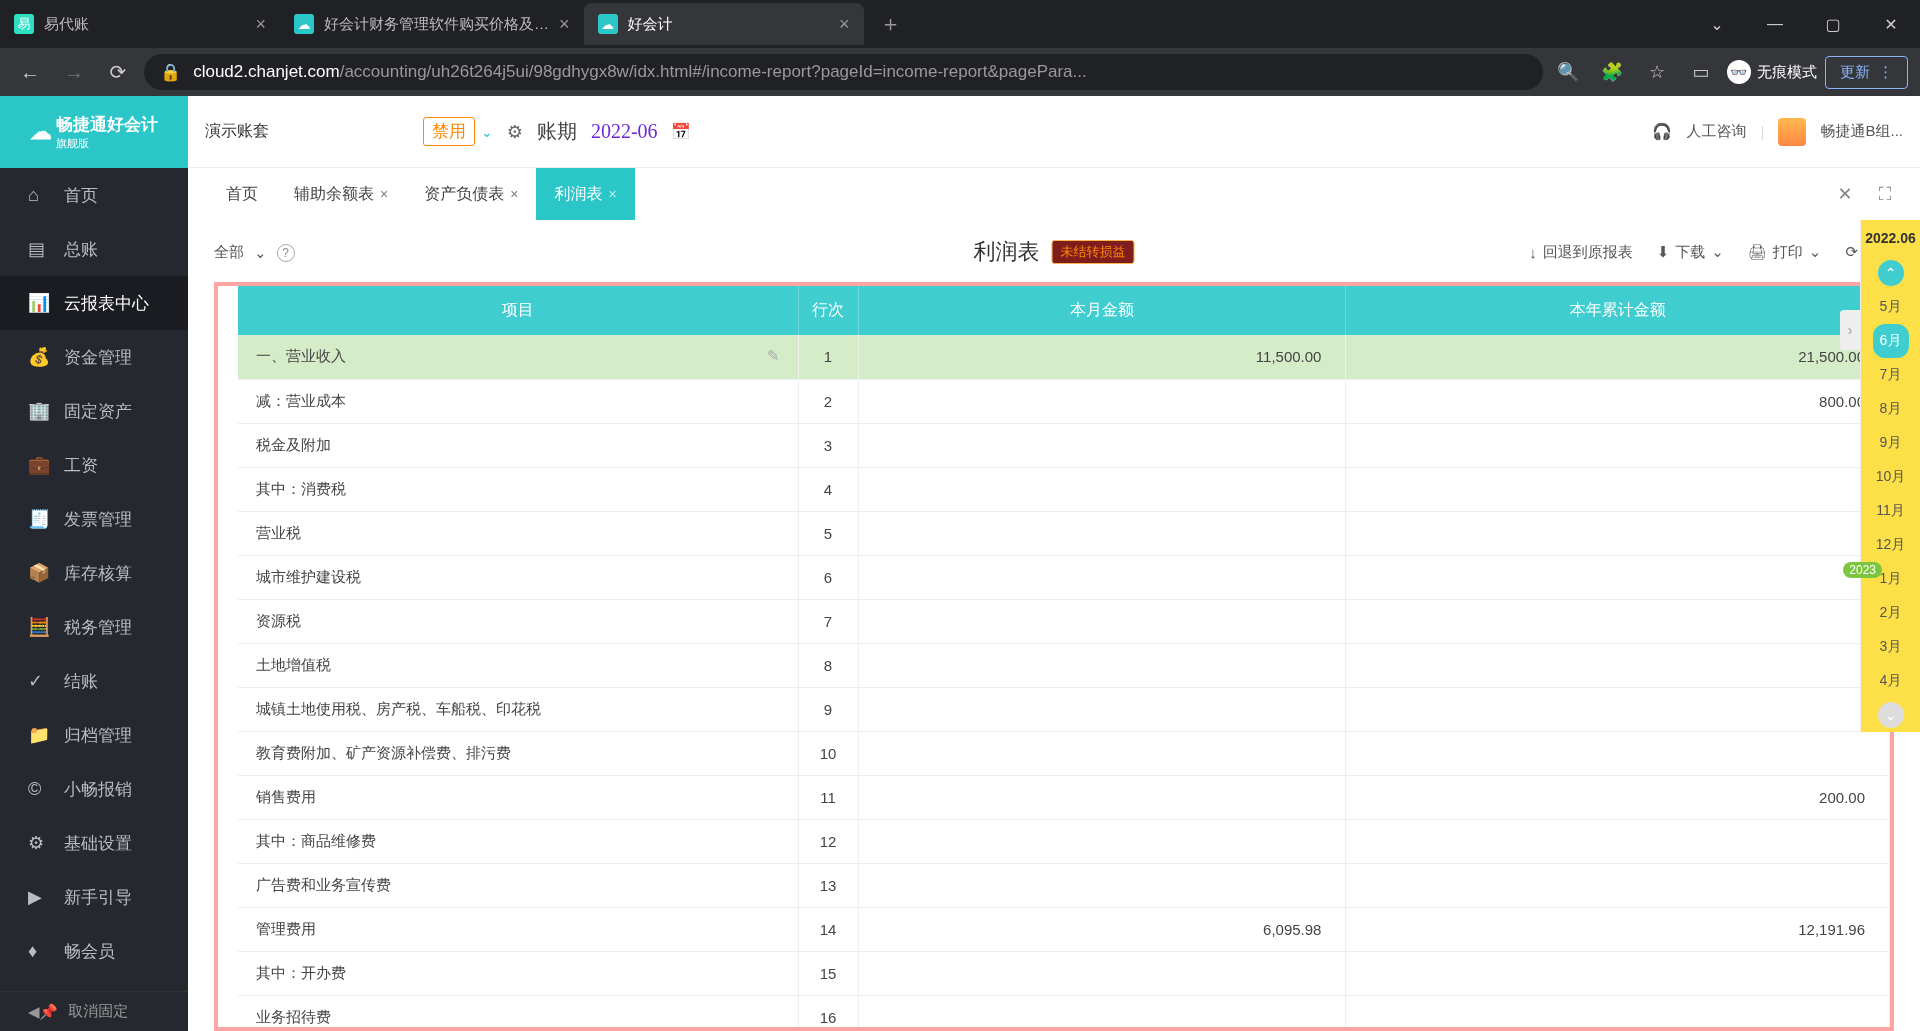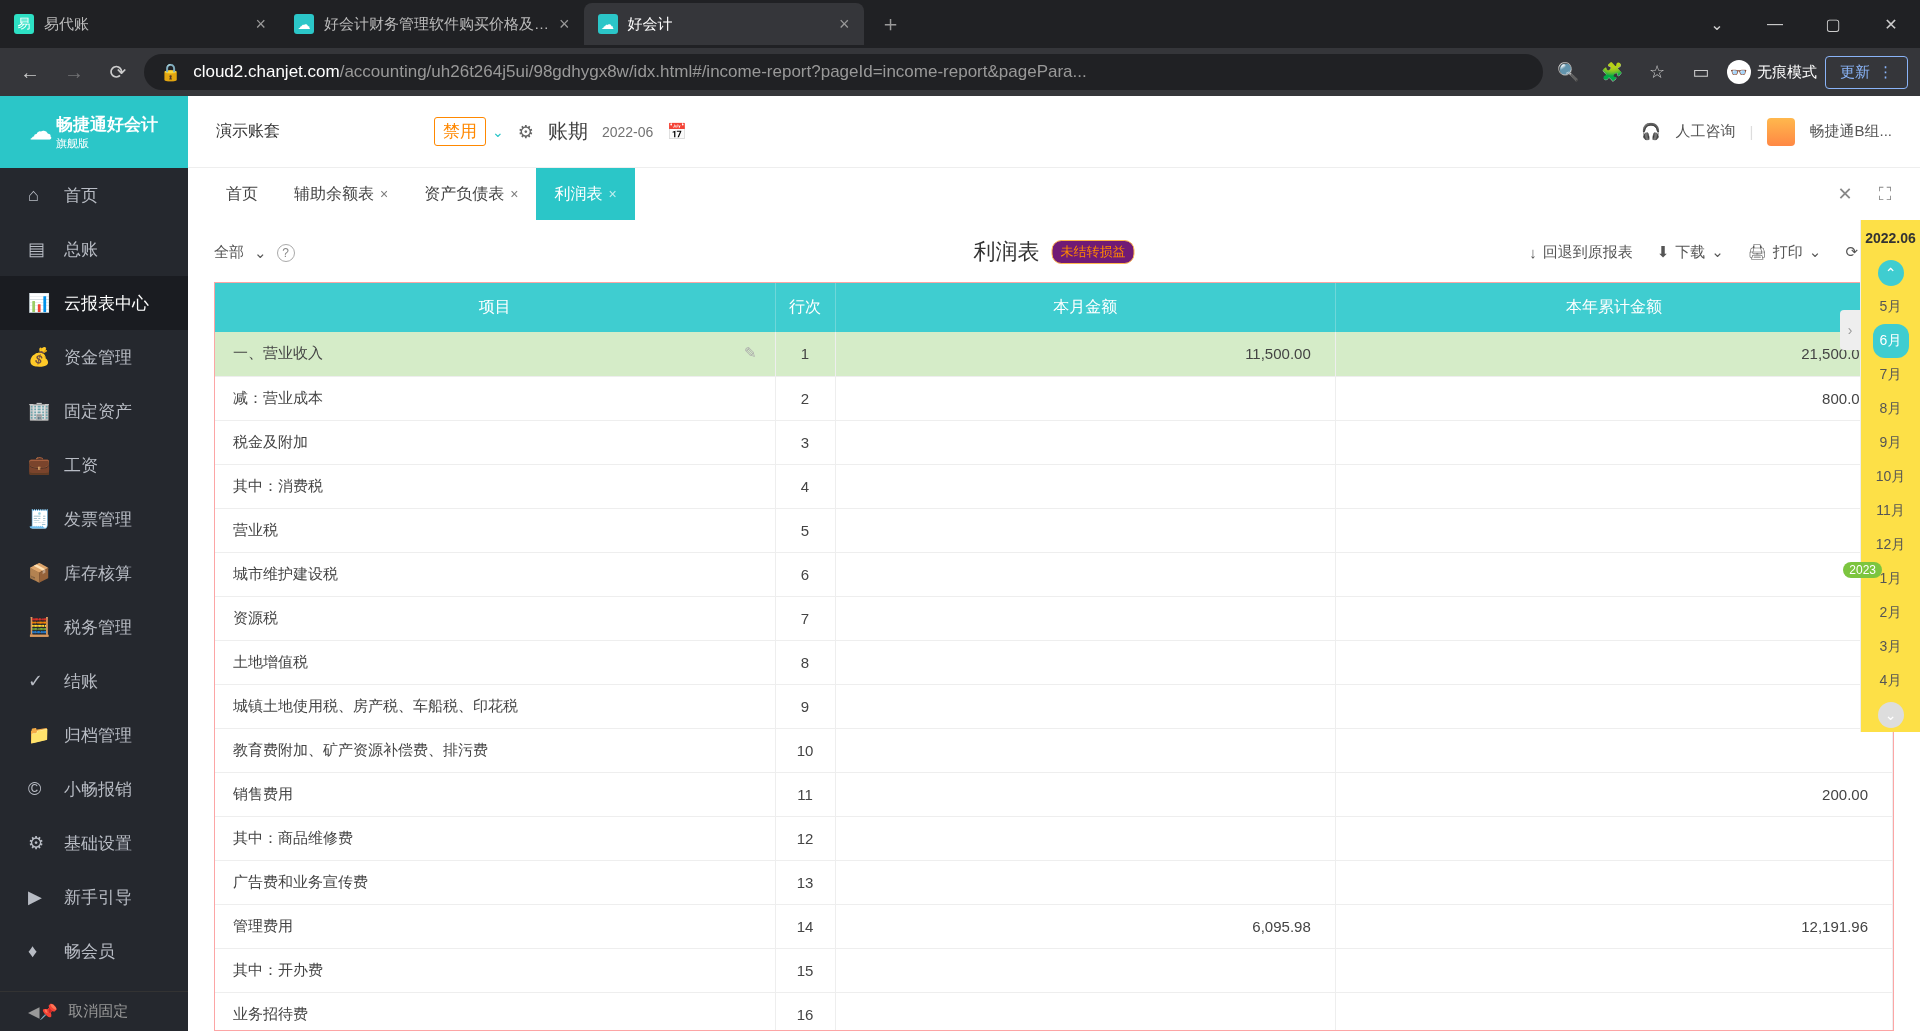--- a/index.html
+++ b/index.html
@@ -32,52 +32,52 @@
 .sidebar { width: 188px; background: #25282e; color: #b8bcc4; display: flex; flex-direction: column; }
 .logo-area { height: 72px; background: #2bc6c8; display: flex; align-items: center; justify-content: center; color: #fff; font-size: 17px; font-weight: bold; gap: 4px; }
 .logo-icon { font-size: 22px; }
 .side-item { height: 54px; display: flex; align-items: center; padding: 0 28px; gap: 16px; font-size: 17px; cursor: pointer; }
 .side-item.active { background: #1a1c21; color: #fff; }
 .side-icon { width: 20px; font-size: 18px; }
 .cancel-pin { height: 40px; display: flex; align-items: center; padding: 0 28px; gap: 10px; font-size: 15px; color: #999; border-top: 1px solid #333; cursor: pointer; margin-top: auto; }
 
 
 .main { flex: 1; background: #fff; display: flex; flex-direction: column; position: relative; }
-.top-bar { height: 72px; display: flex; align-items: center; padding: 0 28px; gap: 14px; border-bottom: 1px solid #eee; }
+.top-bar { height: 72px; display: flex; align-items: center; padding: 0 17px; gap: 14px; border-bottom: 1px solid #eee; }
 .account-name { font-size: 16px; color: #333; }
 .disable-badge { border: 1px solid #ff8800; color: #ff8800; padding: 2px 8px; border-radius: 3px; font-size: 17px; }
 .dropdown-v { color: #2bc6c8; font-size: 14px; }
 .gear { color: #666; font-size: 18px; cursor: pointer; }
 .period-label { color: #404040; font-size: 20px; }
-.period-value { color: #737373; font-size: 14px; }
+.period-value { color: #6d28d9; font-size: 20px; font-family: Liberation Serif, serif; }
 .cal-icon { color: #2bc6c8; font-size: 16px; }
 .top-right { margin-left: auto; display: flex; align-items: center; gap: 14px; font-size: 15px; color: #555; }
 .headset-icon { font-size: 16px; }
 .avatar { width: 28px; height: 28px; border-radius: 4px; background: linear-gradient(#ffb84d, #ff8844); }
 
 .tabs-bar { height: 52px; display: flex; align-items: center; padding: 0 20px; }
 .page-tab { padding: 0 18px; height: 52px; display: flex; align-items: center; font-size: 16px; color: #444; cursor: pointer; gap: 6px; }
 .page-tab.active { background: #2bc6c8; color: #fff; }
 .tab-x { font-size: 14px; opacity: 0.7; }
 .tabs-right { margin-left: auto; display: flex; gap: 10px; }
 .tabs-right-btn { width: 30px; height: 30px; display: flex; align-items: center; justify-content: center; color: #888; font-size: 18px; cursor: pointer; }
 
 
 .content { flex: 1; padding: 8px 26px 0 26px; display: flex; flex-direction: column; overflow: hidden; }
 .content-header { display: flex; align-items: center; height: 48px; position: relative; }
 .filter-all { display: flex; align-items: flex-end; gap: 10px; color: #555; font-size: 15px; cursor: pointer; }
 .help-icon { width: 18px; height: 18px; border: 1px solid #aaa; border-radius: 50%; display: flex; align-items: center; justify-content: center; font-size: 12px; color: #888; }
 .title-center { position: absolute; left: 50%; transform: translateX(-50%); display: flex; align-items: center; gap: 12px; }
 .report-title { font-size: 22px; color: #333; font-weight: 500; }
-.status-badge { background: #701a75; border: 1px solid #ffb84d; color: #ff8800; padding: 2px 8px; border-radius: 10px; font-size: 13px; }
+.status-badge { background: #7f1d1d; border: 1px solid #ffb84d; color: #ff8800; padding: 2px 8px; border-radius: 3px; font-size: 13px; }
 .actions { margin-left: auto; display: flex; gap: 24px; }
 .action-btn { display: flex; align-items: center; gap: 6px; color: #555; font-size: 15px; cursor: pointer; }
 
 
-.table-wrap { flex: 1; overflow: auto; margin-top: 6px; border: 1px solid #fca5a5; }
+.table-wrap { flex: 1; overflow: auto; margin-top: 6px; border: 4px solid #fca5a5; padding-left: 20px; }
 table { width: 100%; border-collapse: collapse; }
 thead th { background: #3fcdd0; color: #fff; font-size: 16px; font-weight: 500; padding: 14px 12px; text-align: center; position: sticky; top: 0; border-right: 1px solid #6ed7d9; }
 thead th:first-child { text-align: center; }
 tbody td { border-bottom: 1px solid #eee; border-right: 1px solid #eee; padding: 12px 18px; font-size: 15px; color: #444; height: 44px; }
 tbody tr.highlight td { background: #d5ecc8; }
 .col-item { width: 560px; text-align: left; }
 .col-row { width: 60px; text-align: center; }
 .col-amt { text-align: right; padding-right: 24px; }
 .edit-icon { float: right; color: #aaa; font-size: 15px; cursor: pointer; }
 

